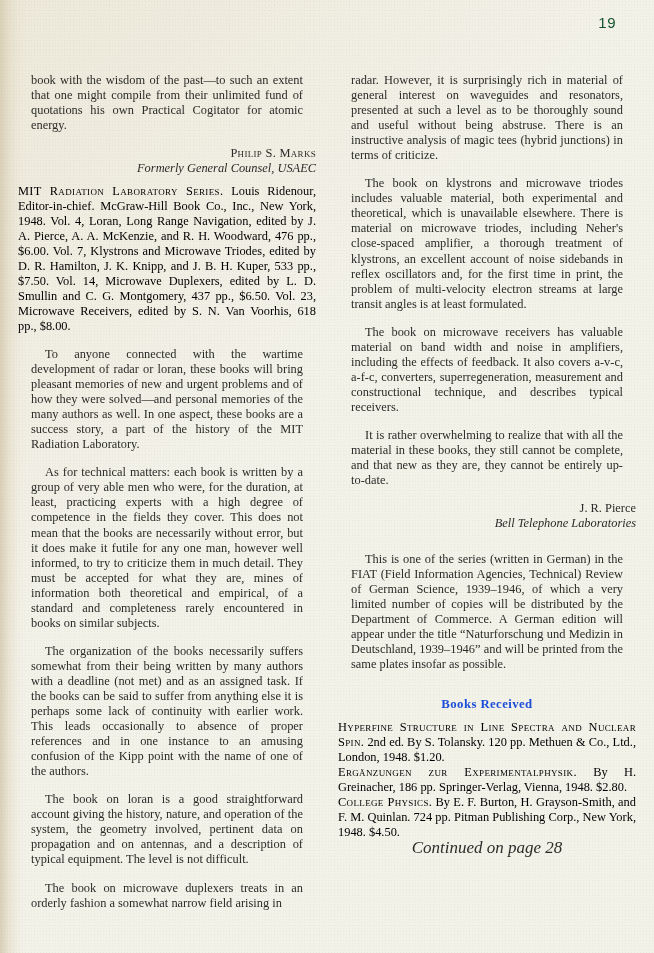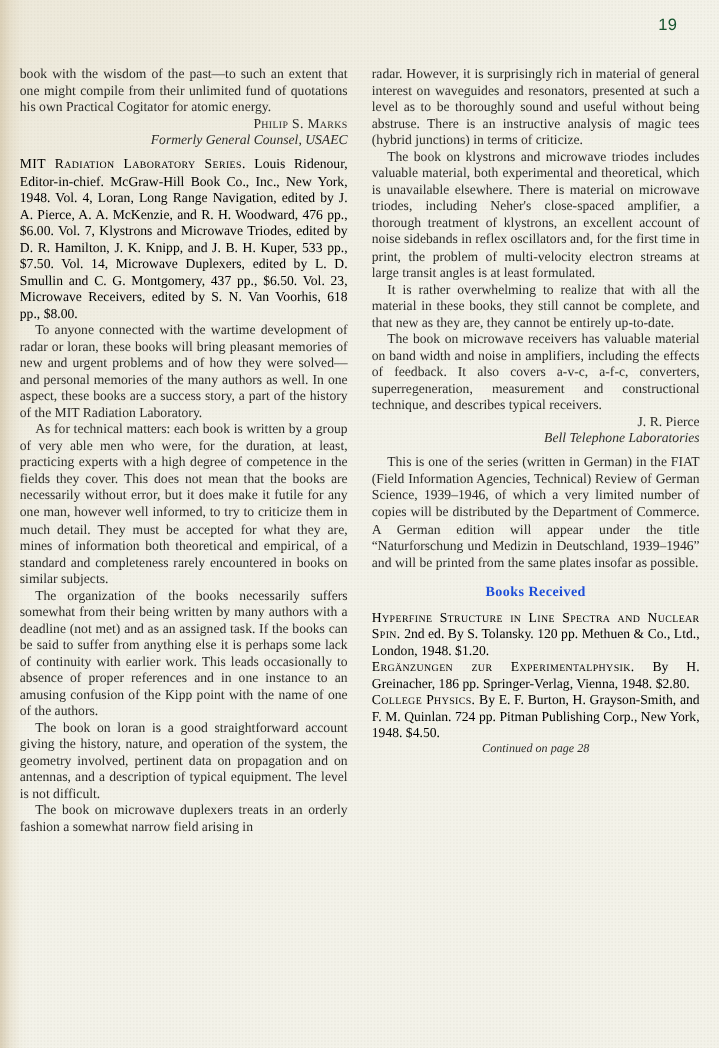--- a/index.html
+++ b/index.html
@@ -75,21 +75,21 @@
     left: 18px;
     width: 618px;
     display: flex;
     gap: 22px;
   }
   .col {
     width: 298px;
   }
 
   p {
-    margin: 0;
+    margin: 13px;
     font-size: 12.4px;
     line-height: 15.05px;
     text-align: justify;
     text-justify: inter-word;
     color: #2b2b28;
     hyphens: none;
   }
   p.indent { text-indent: 14px; }
   p.noindent { text-indent: 0; }
 
@@ -136,21 +136,21 @@
     font-weight: bold;
     letter-spacing: 0.4px;
     color: #1d4ed8;
     line-height: 17px;
   }
 
   .continued {
     margin: 0;
     text-align: center;
     font-style: italic;
-    font-size: 11px;
+    font-size: 17px;
     line-height: 15px;
     color: #2b2b28;
   }
 </style>
 </head>
 <body>
 
 <div class="page">
 
   <div class="gutter-shadow"></div>
@@ -182,22 +182,22 @@
         <p class="indent">The organization of the books necessarily suffers somewhat from their being written by many authors with a deadline (not met) and as an assigned task. If the books can be said to suffer from anything else it is perhaps some lack of continuity with earlier work. This leads occasionally to absence of proper references and in one instance to an amusing confusion of the Kipp point with the name of one of the authors.</p>
         <p class="indent">The book on loran is a good straightforward account giving the history, nature, and operation of the system, the geometry involved, pertinent data on propagation and on antennas, and a description of typical equipment. The level is not difficult.</p>
         <p class="indent">The book on microwave duplexers treats in an orderly fashion a somewhat narrow field arising in</p>
 
       </div>
 
       <div class="col">
 
         <p class="noindent">radar. However, it is surprisingly rich in material of general interest on waveguides and resonators, presented at such a level as to be thoroughly sound and useful without being abstruse. There is an instructive analysis of magic tees (hybrid junctions) in terms of criticize.</p>
         <p class="indent">The book on klystrons and microwave triodes includes valuable material, both experimental and theoretical, which is unavailable elsewhere. There is material on microwave triodes, including Neher's close-spaced amplifier, a thorough treatment of klystrons, an excellent account of noise sidebands in reflex oscillators and, for the first time in print, the problem of multi-velocity electron streams at large transit angles is at least formulated.</p>
+        <p class="indent">The book on microwave receivers has valuable material on band width and noise in amplifiers, including the effects of feedback. It also covers a-v-c, a-f-c, converters, superregeneration, measurement and constructional technique, and describes typical receivers.</p>
         <p class="indent">It is rather overwhelming to realize that with all the material in these books, they still cannot be complete, and that new as they are, they cannot be entirely up-to-date.</p>
-        <p class="indent">The book on microwave receivers has valuable material on band width and noise in amplifiers, including the effects of feedback. It also covers a-v-c, a-f-c, converters, superregeneration, measurement and constructional technique, and describes typical receivers.</p>
 
         <div class="byline">
           <span>J. R. Pierce</span>
         </div>
         <p class="affil">Bell Telephone Laboratories</p>
 
         <div class="spacer-sm"></div>
 
 
         <p class="indent">This is one of the series (written in German) in the FIAT (Field Information Agencies, Technical) Review of German Science, 1939–1946, of which a very limited number of copies will be distributed by the Department of Commerce. A German edition will appear under the title “Naturforschung und Medizin in Deutschland, 1939–1946” and will be printed from the same plates insofar as possible.</p>

